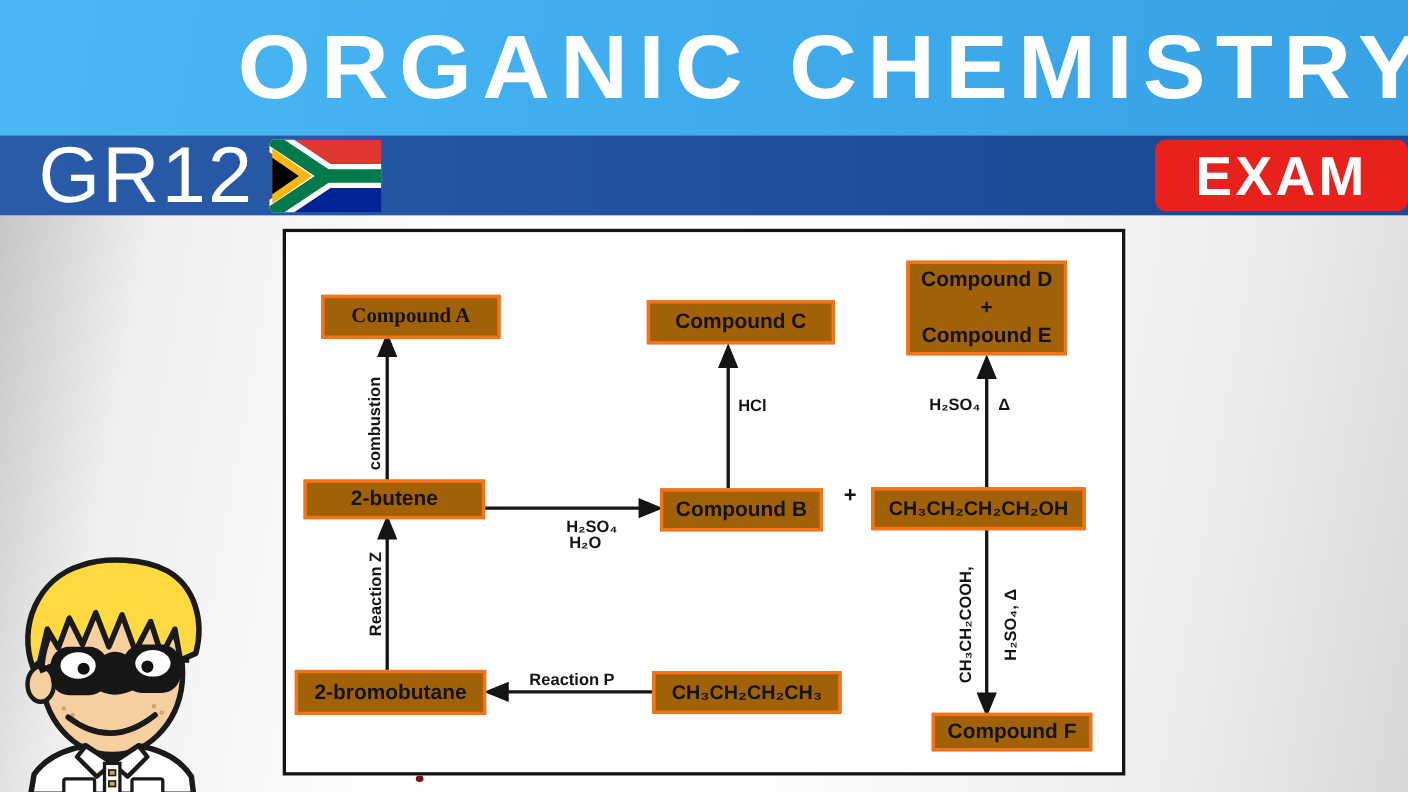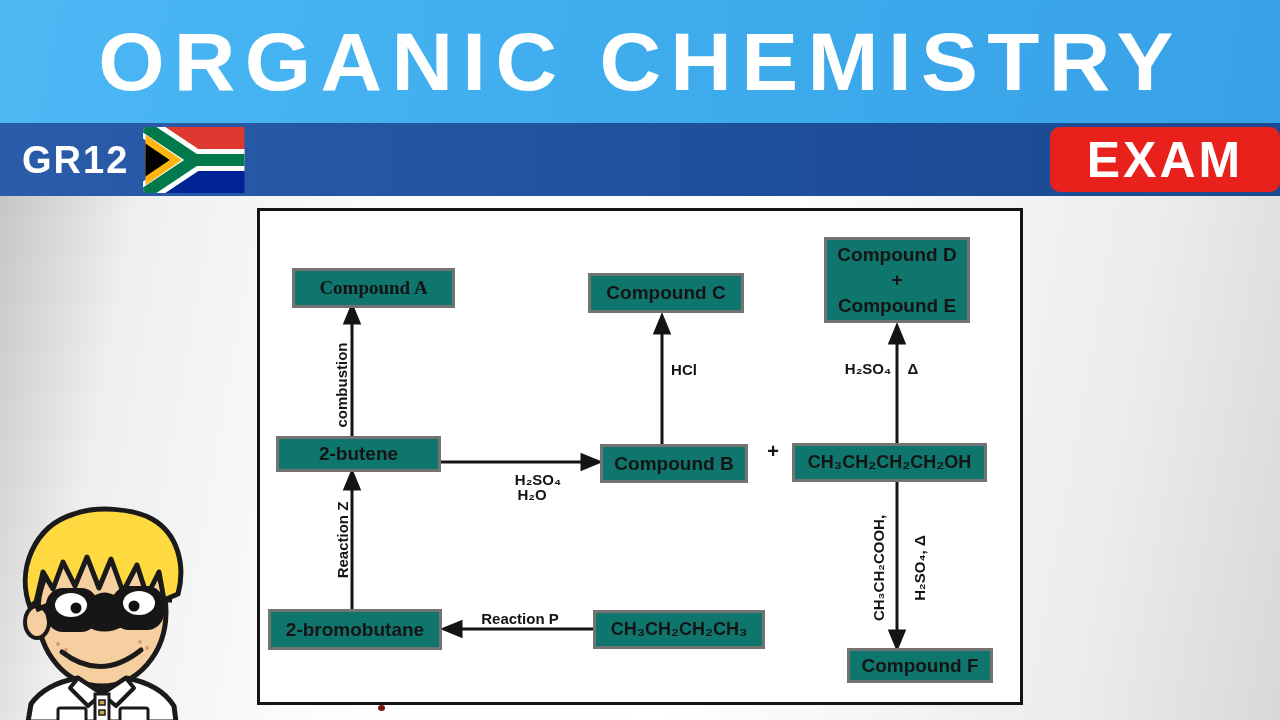--- a/index.html
+++ b/index.html
@@ -4,61 +4,61 @@
 <style>
   html,body{margin:0;padding:0;}
   body{
     width:1280px;height:720px;overflow:hidden;position:relative;
     font-family:"Liberation Sans",sans-serif;background:#fff;
   }
   
   .banner{
     position:absolute;left:0;top:0;width:1280px;height:123px;
     background:linear-gradient(100deg,#4cb8f4 0%,#3fadee 45%,#37a2e6 100%);
-    display:flex;align-items:center;justify-content:center;
+    display:flex;align-items:center;justify-content:flex-end;
   }
   .banner .title{
     color:#fff;font-weight:bold;font-size:82px;letter-spacing:9px;
     transform:scaleX(1.04);white-space:nowrap;
     font-family:"Liberation Sans",sans-serif;
   }
   
   .subbar{
     position:absolute;left:0;top:123px;width:1280px;height:73px;
     background:linear-gradient(90deg,#2a5caa 0%,#1d4d98 70%,#1c4a92 100%);
     display:flex;align-items:center;
   }
   .grade{
-    color:#fff;font-weight:bold;font-size:38px;letter-spacing:2px;
-    margin-left:22px;line-height:1;
+    color:#fff;font-weight:normal;font-size:72px;letter-spacing:2px;
+    margin-left:35px;line-height:1;
   }
   .flag{width:104px;height:66px;margin-left:14px;display:block;}
   .exam-badge{
     position:absolute;right:0;top:4px;height:65px;width:230px;
     background:#e9211d;display:flex;align-items:center;justify-content:center;border-radius:10px;
   }
   .exam-badge span{color:#fff;font-weight:bold;font-size:50px;letter-spacing:3px;}
   
   .content{
     position:absolute;left:0;top:196px;width:1280px;height:524px;
     background:linear-gradient(100deg,#c6c6c6 0%,#efefef 10%,#fdfdfd 30%,#ffffff 55%,#ececec 85%,#d8d8d8 100%);
   }
   
   .diagram{
     position:absolute;left:257px;top:12px;width:760px;height:491px;
     border:3px solid #141414;background:#fff;
   }
   .dbox{
-    position:absolute;border:3px solid #737373;background:#0f766e;
+    position:absolute;border:3px solid #f97316;background:#a16207;
     display:flex;align-items:center;justify-content:center;flex-direction:column;
     font-weight:bold;color:#141414;font-size:19px;white-space:nowrap;
     box-sizing:border-box;line-height:1.35;
   }
   .box-a{left:32px;top:57px;width:163px;height:40px;font-family:Liberation Serif, serif;}
-  .box-c{left:328px;top:62px;width:156px;height:40px;}
+  .box-c{left:328px;top:62px;width:171px;height:40px;}
   .box-de{left:564px;top:26px;width:146px;height:86px;}
   .box-butene{left:16px;top:225px;width:165px;height:36px;}
   .box-b{left:340px;top:233px;width:148px;height:39px;text-align:center;}
   .box-oh{left:532px;top:232px;width:195px;height:39px;font-size:18px;}
   .box-bromo{left:8px;top:398px;width:174px;height:41px;}
   .box-butane{left:333px;top:399px;width:172px;height:39px;font-size:18px;}
   .box-f{left:567px;top:437px;width:146px;height:35px;margin-left:20px;}
   .arrows{position:absolute;left:0;top:0;}
   .rlabel{
     position:absolute;font-weight:bold;color:#141414;font-size:15px;

